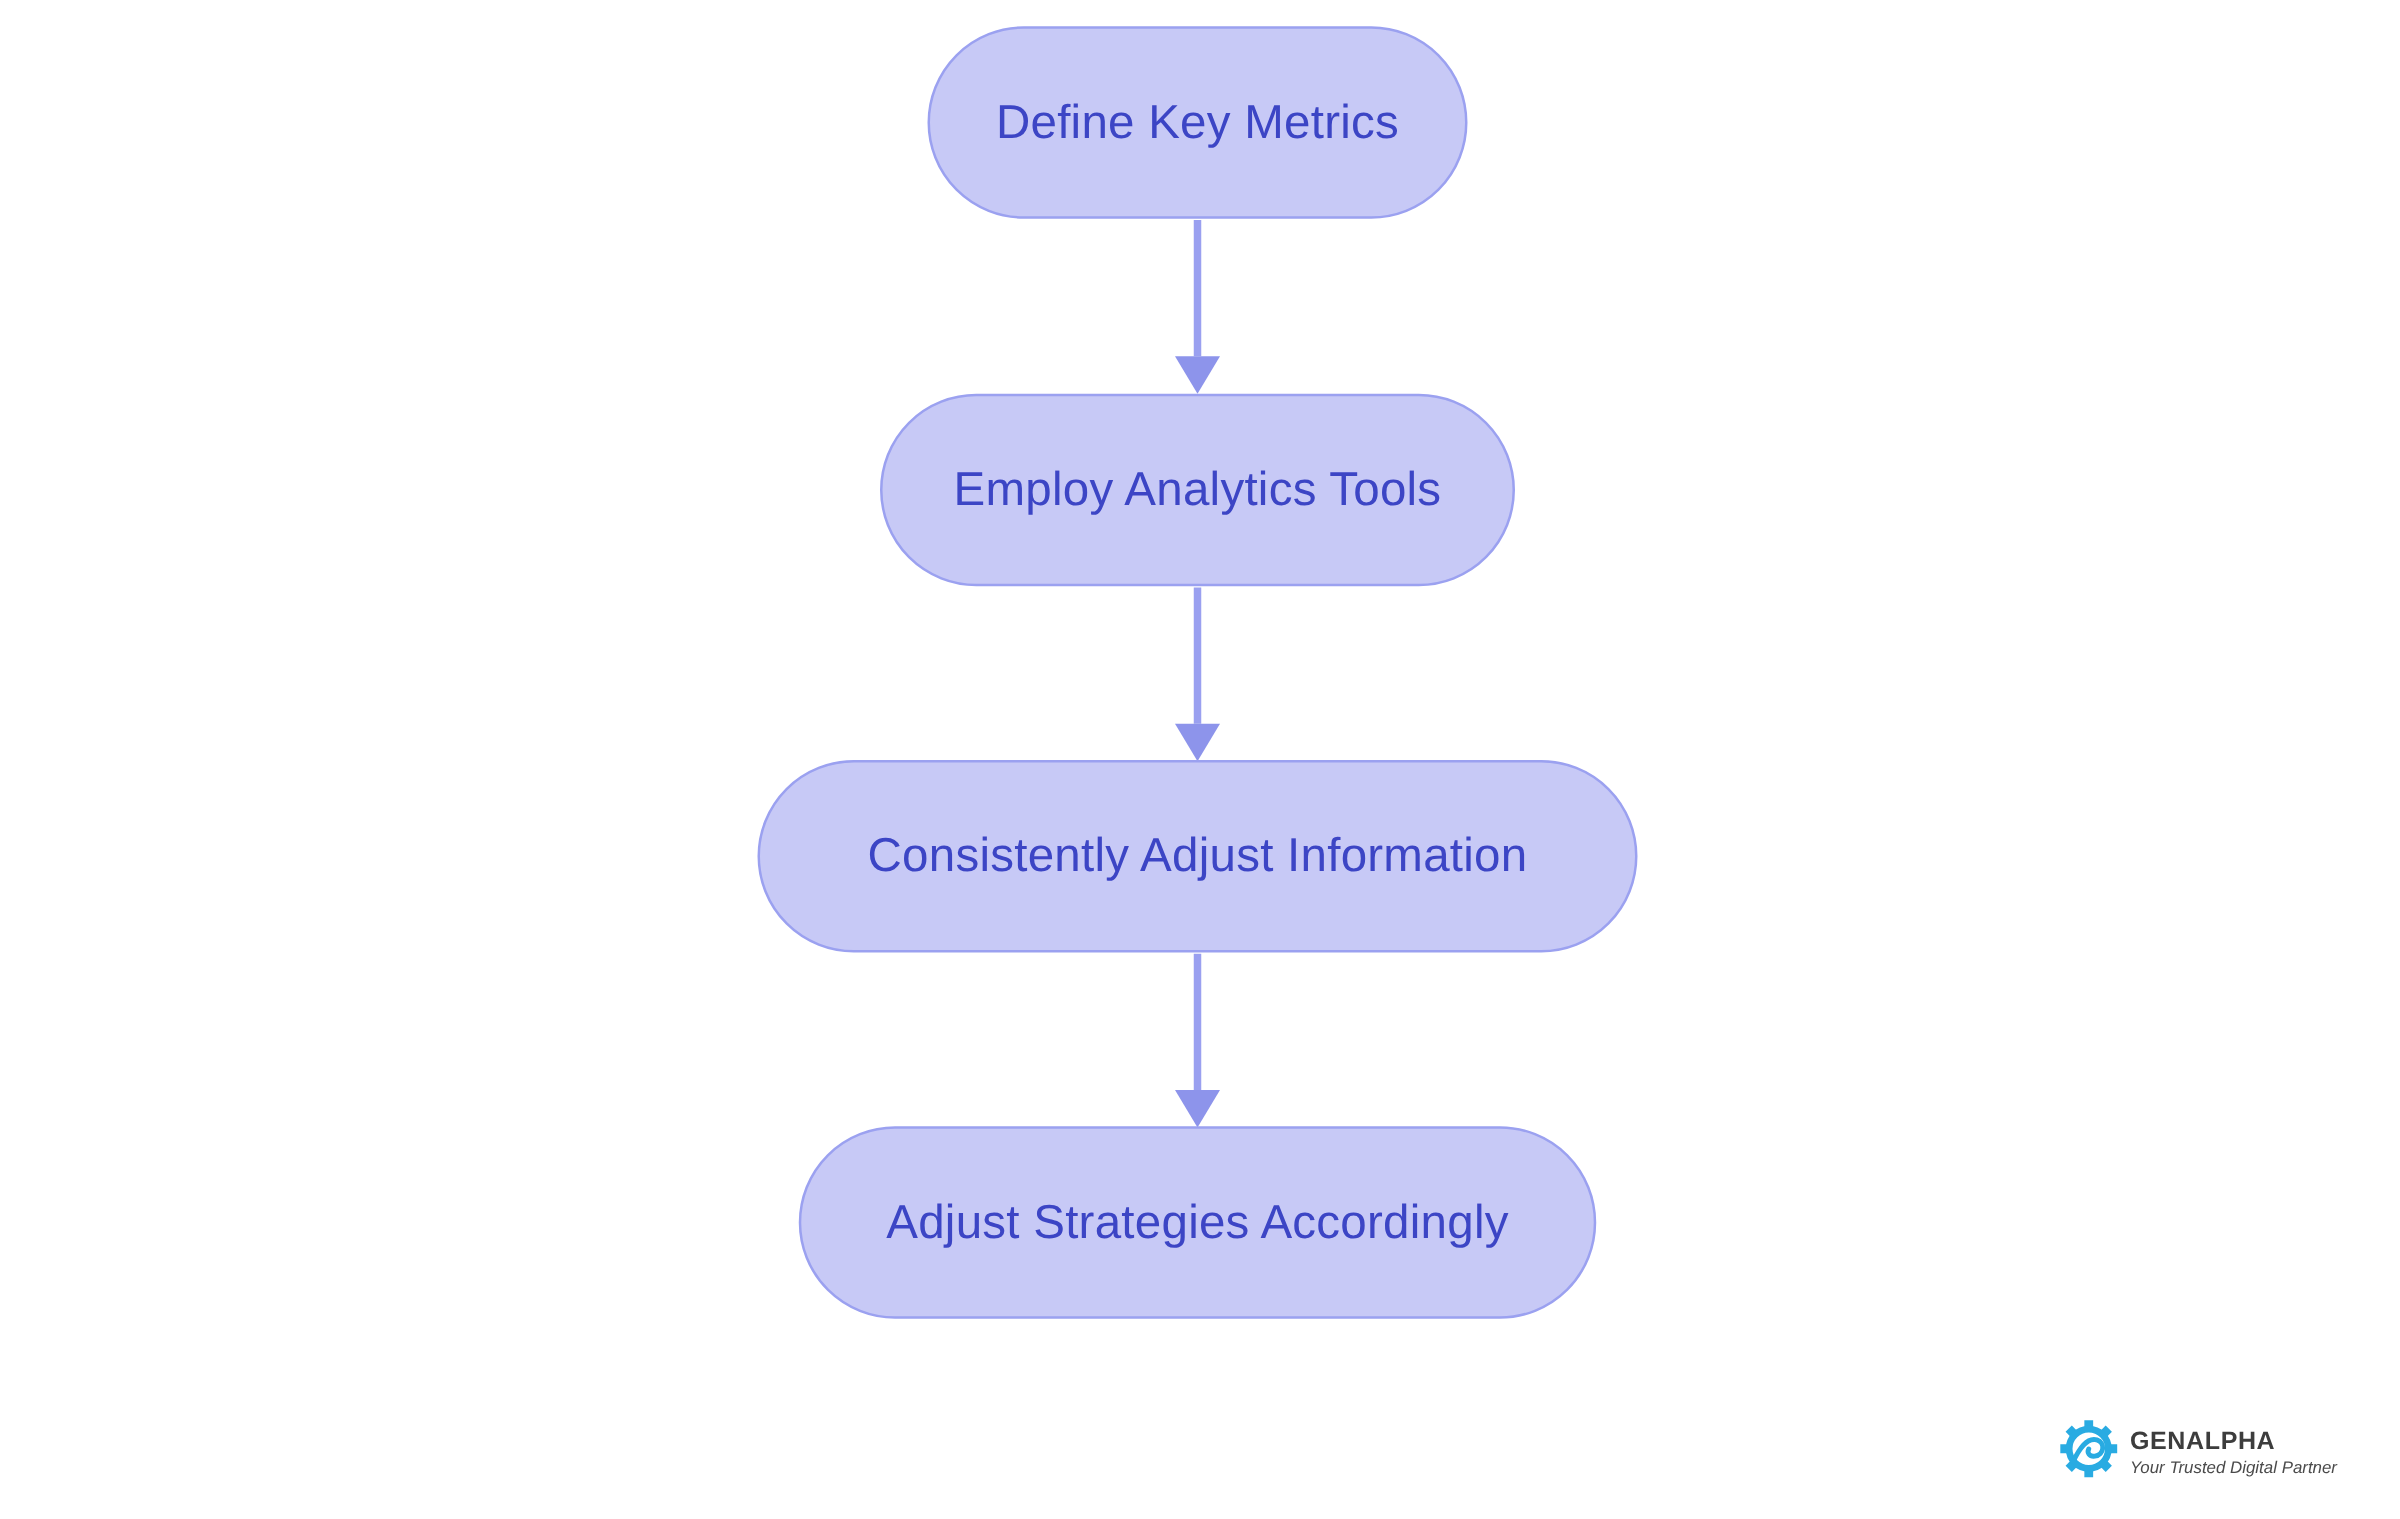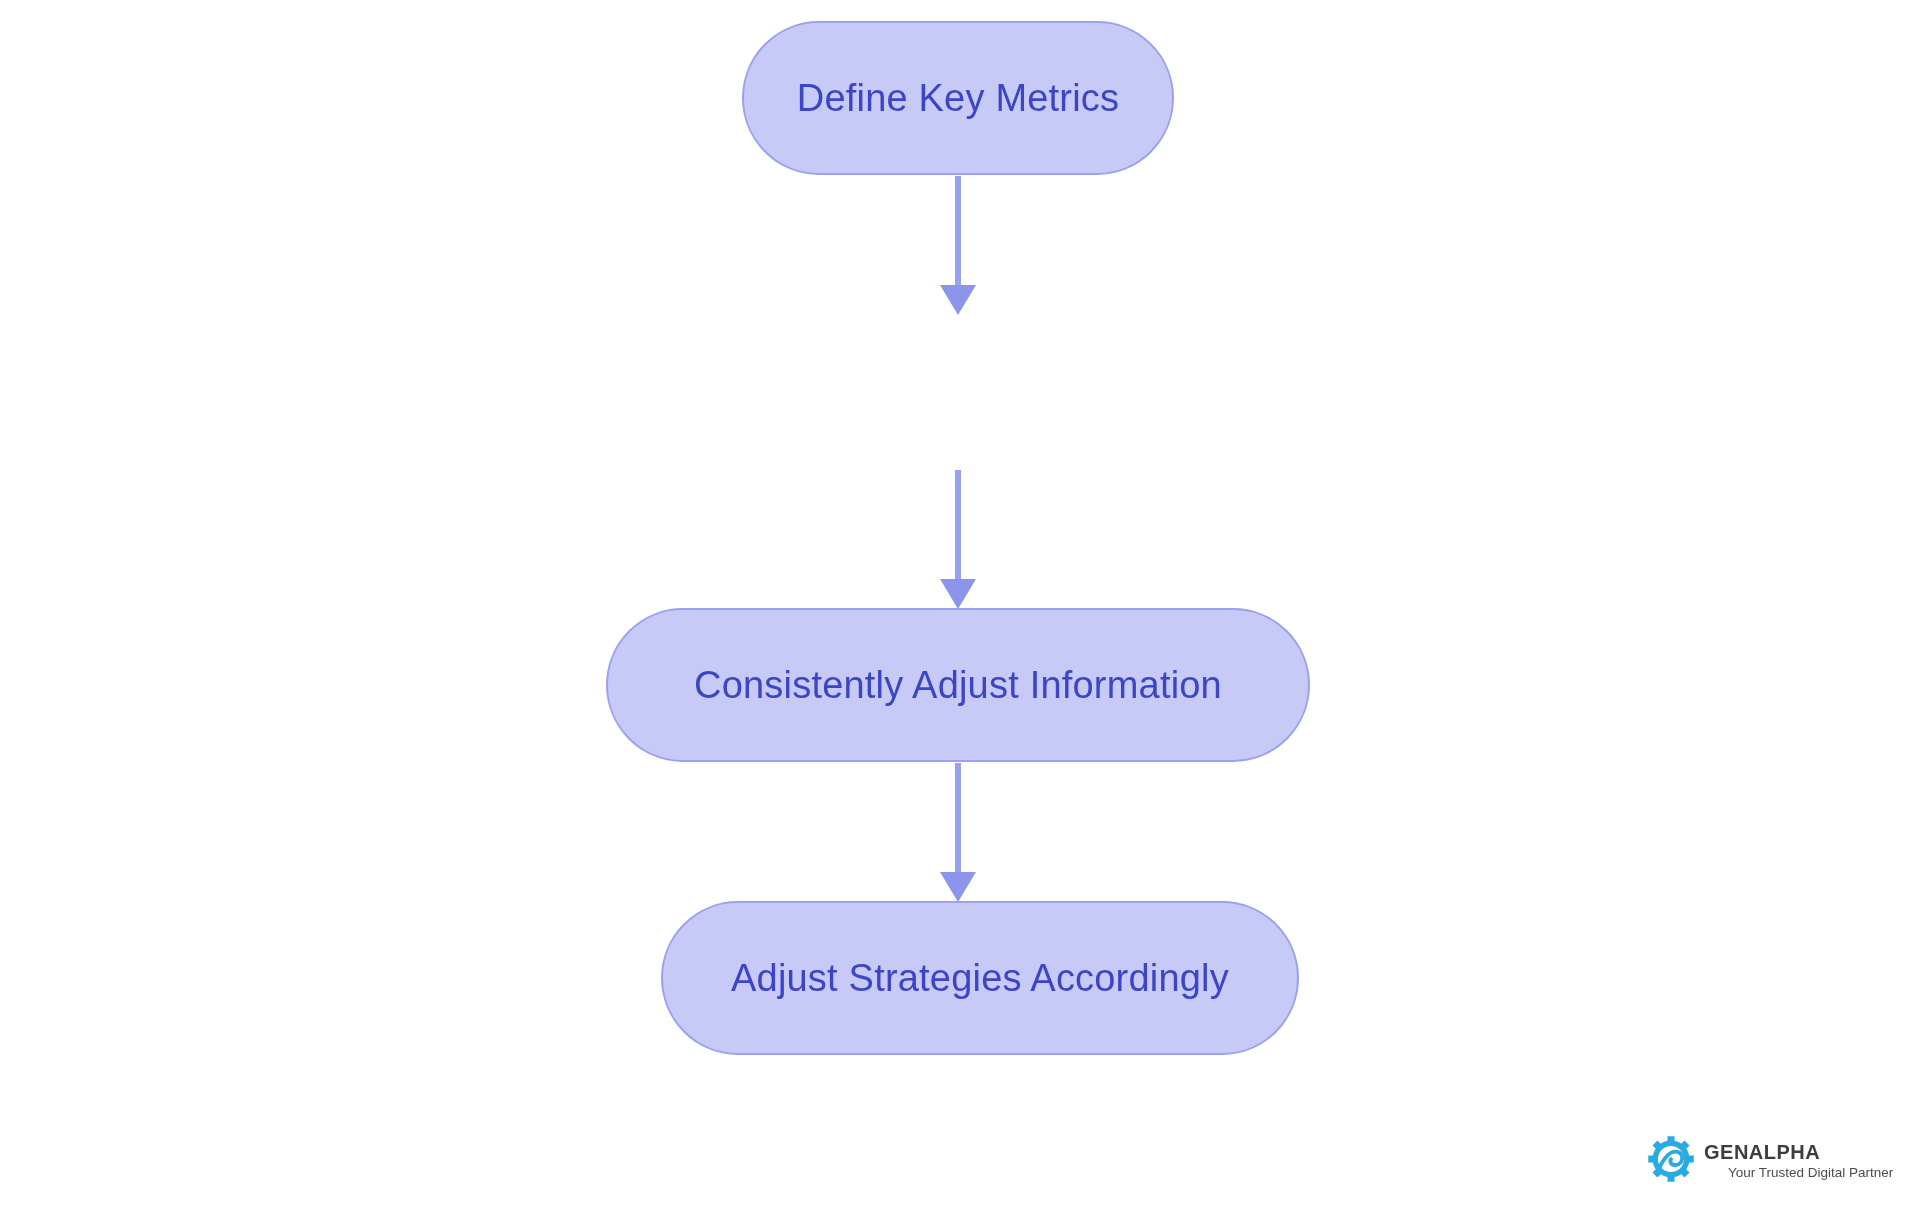--- a/index.html
+++ b/index.html
@@ -36,21 +36,21 @@
   .node-label {
     color: var(--node_text);
     font-size: 38px;
     font-weight: 500;
     white-space: nowrap;
     letter-spacing: 0.2px;
   }
   #node-1 { left: 742px; top: 21px;  width: 432px; text-align: right; }
   #node-2 { left: 704px; top: 315px; width: 508px; }
   #node-3 { left: 606px; top: 608px; width: 704px; }
-  #node-4 { left: 661px; top: 901px; width: 638px; }
+  #node-4 { left: 639px; top: 901px; width: 638px; }
 
   .flow-arrow {
     position: absolute;
     left: 940px;
     width: 36px;
     height: 139px;
     display: flex;
     flex-direction: column;
     align-items: center;
   }
@@ -86,40 +86,43 @@
   .logo-name {
     color: var(--logo_text);
     font-size: 20px;
     font-weight: 700;
     letter-spacing: 0.5px;
     line-height: 1.05;
   }
   .logo-tagline {
     color: var(--logo_tagline);
     font-size: 13.5px;
+    font-style: italic;
     font-weight: 500;
     margin-top: 2px;
     white-space: nowrap;
-    margin-left: 24px;
   }
 </style>
 </head>
 <body>
 
 <div id="canvas">
 
   <div class="node" id="node-1">
     <span class="node-label">Define Key Metrics</span>
   </div>
 
   <div class="flow-arrow" id="arrow-1">
     <div class="arrow-line"></div>
     <div class="arrow-head"></div>
   </div>
 
+  <div class="node" id="node-2">
+    <span class="node-label">Employ Analytics Tools</span>
+  </div>
 
   <div class="flow-arrow" id="arrow-2">
     <div class="arrow-line"></div>
     <div class="arrow-head"></div>
   </div>
 
   <div class="node" id="node-3">
     <span class="node-label">Consistently Adjust Information</span>
   </div>
 

